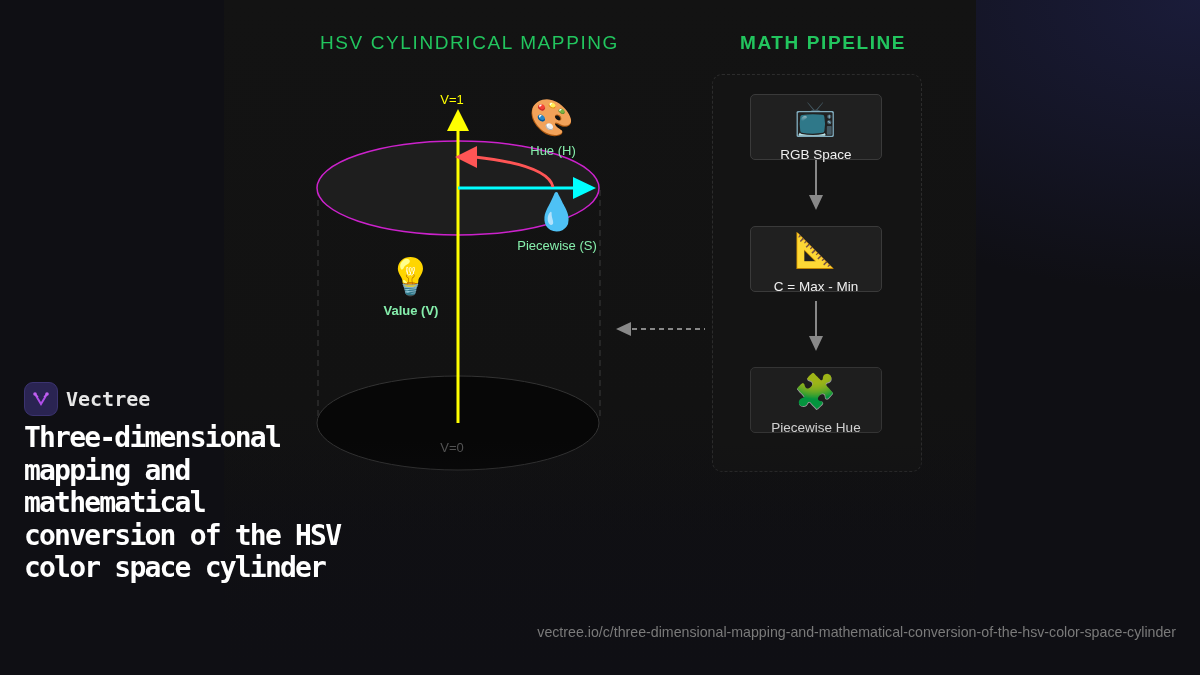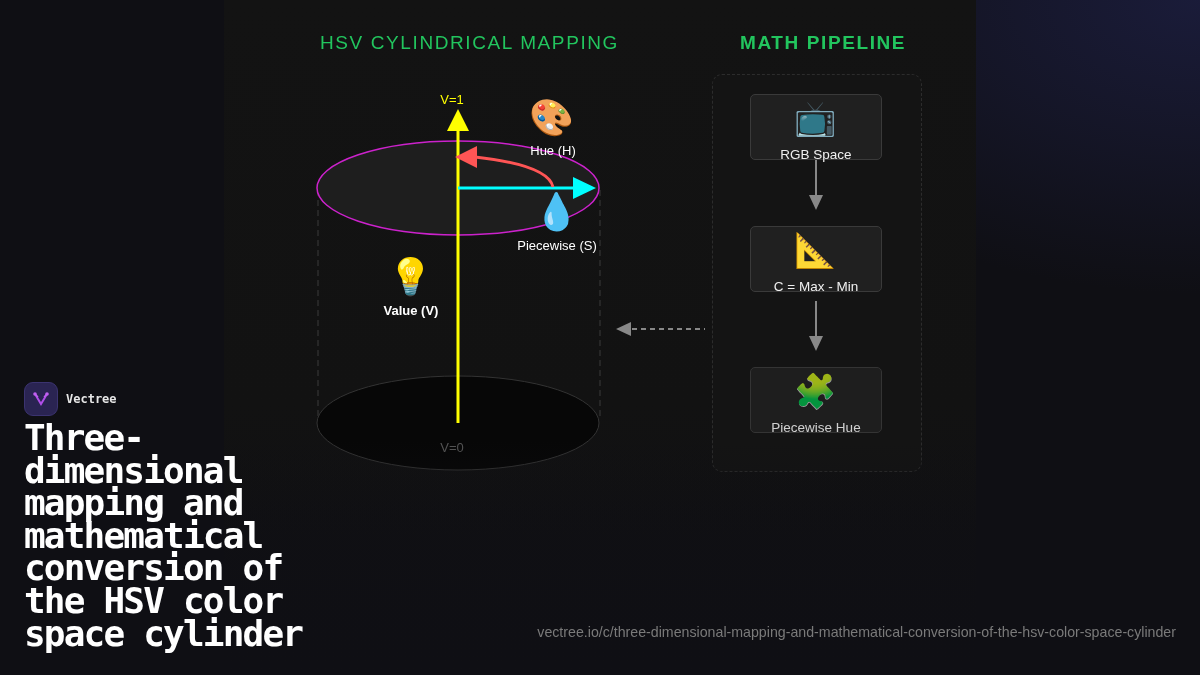--- a/index.html
+++ b/index.html
@@ -21,45 +21,45 @@
   }
   .panel-fade {
     position:absolute; left:224px; top:440px; width:752px; height:235px;
     background:linear-gradient(180deg, rgba(15,15,20,0) 0%, rgba(15,15,20,0.85) 70%, #0f0f14 100%);
   }
   .section-title {
     position:absolute; top:32px; font-size:19px; letter-spacing:1.6px;
     color:#22c55e; white-space:nowrap;
   }
   svg { position:absolute; left:0; top:0; }
-  .diagram-label { position:absolute; font-size:13px; color:#ffffff; white-space:nowrap; transform:translateX(-50%); }
+  .diagram-label { position:absolute; font-size:13px; color:#86efac; white-space:nowrap; transform:translateX(-50%); }
   .emoji { position:absolute; font-size:36px; line-height:1; transform:translateX(-50%); }
   .pipeline-box {
     position:absolute; left:712px; top:74px; width:208px; height:396px;
     border:1px dashed #2c2c2c; border-radius:10px; background:#141414;
   }
   .node {
     position:absolute; left:750px; width:132px; height:66px;
     background:#202020; border:1px solid #3a3a3a; border-radius:5px;
     box-sizing:border-box; text-align:center;
   }
   .node .n-icon { display:block; font-size:34px; line-height:1; margin-top:6px; }
   .node .n-label { display:block; font-size:13.5px; color:#f0f0f0; margin-top:12px; white-space:nowrap; }
   .brand {
     position:absolute; left:24px; top:382px; display:flex; align-items:center; gap:8px;
   }
   .brand-logo {
     width:34px; height:34px; border-radius:9px; background:#2a2452; border:1px solid #3b3370;
     box-sizing:border-box; display:flex; align-items:center; justify-content:center;
   }
-  .brand-name { font-family:"DejaVu Sans Mono", monospace; font-weight:bold; font-size:12px; color:#e6e6e6; }
+  .brand-name { font-family:"DejaVu Sans Mono", monospace; font-weight:bold; font-size:20px; color:#e6e6e6; }
   .headline {
     position:absolute; left:24px; top:422px; width:330px;
     font-family:"DejaVu Sans Mono", monospace; font-weight:bold;
-    font-size:36px; line-height:32.6px; color:#ffffff; margin:0; letter-spacing:-1.8px;
+    font-size:28px; line-height:32.6px; color:#ffffff; margin:0; letter-spacing:-1.8px;
   }
   .url {
     position:absolute; right:24px; top:624px;
     font-family:Liberation Sans, sans-serif; font-size:14.2px; color:#7a7a7a; white-space:nowrap;
   }
 </style>
 </head>
 <body>
 
 <div class="bg-glow"></div>

